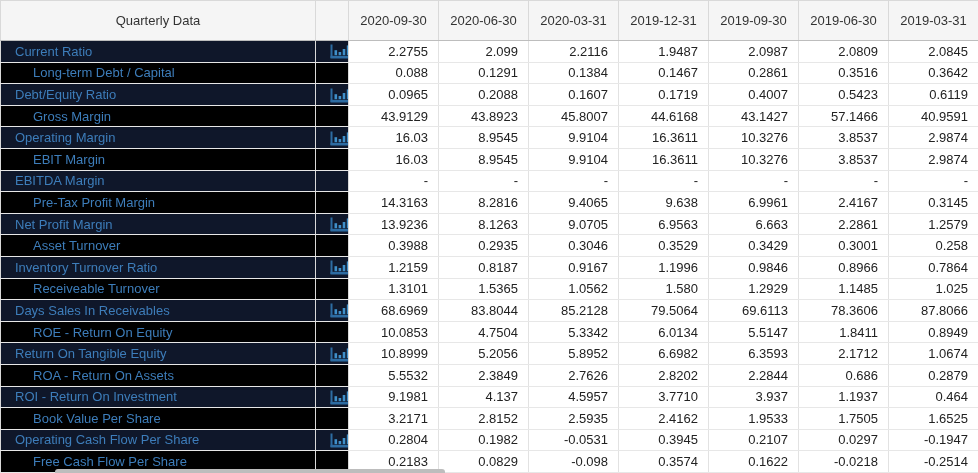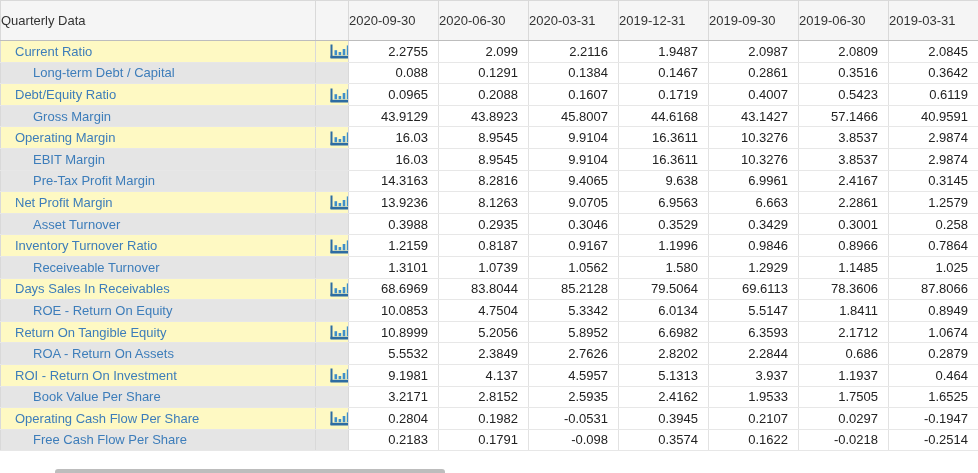--- a/index.html
+++ b/index.html
@@ -27,21 +27,21 @@
   col.c-data  { width: 90px; }
 
   thead th {
     height: 40px;
     background: #f5f5f5;
     border-bottom: 1px solid #bdbdbd;
     border-right: 1px solid #d9d9d9;
     font-size: 13px;
     font-weight: 400;
     color: #333333;
-    text-align: left;
+    text-align: center;
     padding: 0;
     box-sizing: border-box;
   }
   tbody td {
     height: 21.6px;
     box-sizing: border-box;
     font-size: 13px;
     padding: 0;
     border-bottom: 1px solid #e7e7e7;
     border-right: 1px solid #e2e2e2;
@@ -58,22 +58,22 @@
     text-align: center;
     border-right: 1px solid #d9d9d9;
   }
   td.value-cell {
     text-align: right;
     padding-right: 10px;
     color: #222222;
     background: #ffffff;
     font-size: 13px;
   }
-  tr.row-odd  td.label-cell, tr.row-odd  td.icon-cell { background: #fef9c3; padding-left: 14px; }
-  tr.row-even td.label-cell, tr.row-even td.icon-cell { background: #e5e5e5; padding-left: 32px; }
+  tr.row-odd  td.label-cell, tr.row-odd  td.icon-cell { background: #0f172a; padding-left: 14px; }
+  tr.row-even td.label-cell, tr.row-even td.icon-cell { background: #000000; padding-left: 32px; }
 
   .chart-link {
     display: inline-block;
     line-height: 0;
     cursor: pointer;
     vertical-align: middle;
   }
   #hscrollbar-thumb {
     position: absolute;
     left: 55px;
@@ -229,20 +229,31 @@
               </svg></span>
 </td>
           <td class="value-cell">16.03</td>
           <td class="value-cell">8.9545</td>
           <td class="value-cell">9.9104</td>
           <td class="value-cell">16.3611</td>
           <td class="value-cell">10.3276</td>
           <td class="value-cell">3.8537</td>
           <td class="value-cell">2.9874</td>
         </tr>
+        <tr class="row-odd">
+          <td class="label-cell"><span>EBITDA Margin</span></td>
+          <td class="icon-cell"></td>
+          <td class="value-cell">-</td>
+          <td class="value-cell">-</td>
+          <td class="value-cell">-</td>
+          <td class="value-cell">-</td>
+          <td class="value-cell">-</td>
+          <td class="value-cell">-</td>
+          <td class="value-cell">-</td>
+        </tr>
         <tr class="row-even">
           <td class="label-cell"><span>Pre-Tax Profit Margin</span></td>
           <td class="icon-cell">
   <span class="chart-link"><svg width="21" height="15" viewBox="0 0 21 15">
                 <rect x="0.5" y="0.5" width="2" height="13.5" fill="#2d6ca2"></rect>
                 <rect x="0.5" y="11.8" width="19.5" height="2.7" fill="#2d6ca2"></rect>
                 <rect x="4.5" y="6.2" width="2.6" height="5" fill="#3f8fc9"></rect>
                 <rect x="8.6" y="8" width="2.6" height="3.2" fill="#3f8fc9"></rect>
                 <rect x="12.7" y="5" width="2.6" height="6.2" fill="#3f8fc9"></rect>
                 <rect x="16.8" y="1.4" width="2.6" height="9.8" fill="#3f8fc9"></rect>
@@ -322,21 +333,21 @@
   <span class="chart-link"><svg width="21" height="15" viewBox="0 0 21 15">
                 <rect x="0.5" y="0.5" width="2" height="13.5" fill="#2d6ca2"></rect>
                 <rect x="0.5" y="11.8" width="19.5" height="2.7" fill="#2d6ca2"></rect>
                 <rect x="4.5" y="6.2" width="2.6" height="5" fill="#3f8fc9"></rect>
                 <rect x="8.6" y="8" width="2.6" height="3.2" fill="#3f8fc9"></rect>
                 <rect x="12.7" y="5" width="2.6" height="6.2" fill="#3f8fc9"></rect>
                 <rect x="16.8" y="1.4" width="2.6" height="9.8" fill="#3f8fc9"></rect>
               </svg></span>
 </td>
           <td class="value-cell">1.3101</td>
-          <td class="value-cell">1.0739</td>
+          <td class="value-cell">1.5365</td>
           <td class="value-cell">1.0562</td>
           <td class="value-cell">1.580</td>
           <td class="value-cell">1.2929</td>
           <td class="value-cell">1.1485</td>
           <td class="value-cell">1.025</td>
         </tr>
         <tr class="row-odd">
           <td class="label-cell"><span>Days Sales In Receivables</span></td>
           <td class="icon-cell">
   <span class="chart-link"><svg width="21" height="15" viewBox="0 0 21 15">
@@ -424,21 +435,21 @@
                 <rect x="0.5" y="11.8" width="19.5" height="2.7" fill="#2d6ca2"></rect>
                 <rect x="4.5" y="6.2" width="2.6" height="5" fill="#3f8fc9"></rect>
                 <rect x="8.6" y="8" width="2.6" height="3.2" fill="#3f8fc9"></rect>
                 <rect x="12.7" y="5" width="2.6" height="6.2" fill="#3f8fc9"></rect>
                 <rect x="16.8" y="1.4" width="2.6" height="9.8" fill="#3f8fc9"></rect>
               </svg></span>
 </td>
           <td class="value-cell">9.1981</td>
           <td class="value-cell">4.137</td>
           <td class="value-cell">4.5957</td>
-          <td class="value-cell">5.1313</td>
+          <td class="value-cell">3.7710</td>
           <td class="value-cell">3.937</td>
           <td class="value-cell">1.1937</td>
           <td class="value-cell">0.464</td>
         </tr>
         <tr class="row-even">
           <td class="label-cell"><span>Book Value Per Share</span></td>
           <td class="icon-cell">
   <span class="chart-link"><svg width="21" height="15" viewBox="0 0 21 15">
                 <rect x="0.5" y="0.5" width="2" height="13.5" fill="#2d6ca2"></rect>
                 <rect x="0.5" y="11.8" width="19.5" height="2.7" fill="#2d6ca2"></rect>
@@ -482,21 +493,21 @@
   <span class="chart-link"><svg width="21" height="15" viewBox="0 0 21 15">
                 <rect x="0.5" y="0.5" width="2" height="13.5" fill="#2d6ca2"></rect>
                 <rect x="0.5" y="11.8" width="19.5" height="2.7" fill="#2d6ca2"></rect>
                 <rect x="4.5" y="6.2" width="2.6" height="5" fill="#3f8fc9"></rect>
                 <rect x="8.6" y="8" width="2.6" height="3.2" fill="#3f8fc9"></rect>
                 <rect x="12.7" y="5" width="2.6" height="6.2" fill="#3f8fc9"></rect>
                 <rect x="16.8" y="1.4" width="2.6" height="9.8" fill="#3f8fc9"></rect>
               </svg></span>
 </td>
           <td class="value-cell">0.2183</td>
-          <td class="value-cell">0.1791</td>
+          <td class="value-cell">0.0829</td>
           <td class="value-cell">-0.098</td>
           <td class="value-cell">0.3574</td>
           <td class="value-cell">0.1622</td>
           <td class="value-cell">-0.0218</td>
           <td class="value-cell">-0.2514</td>
         </tr>
       </tbody>
   </table>
   <div id="hscrollbar-thumb"></div>
 </div>

